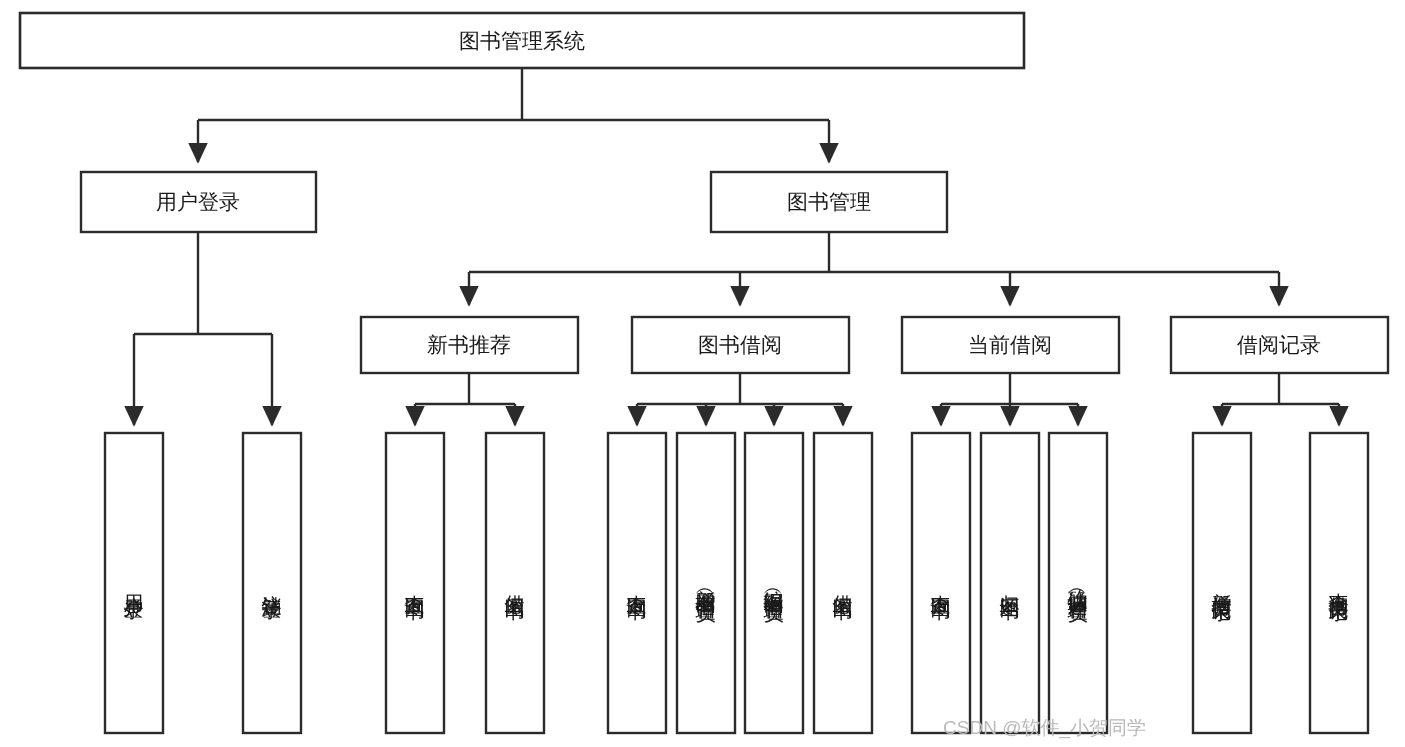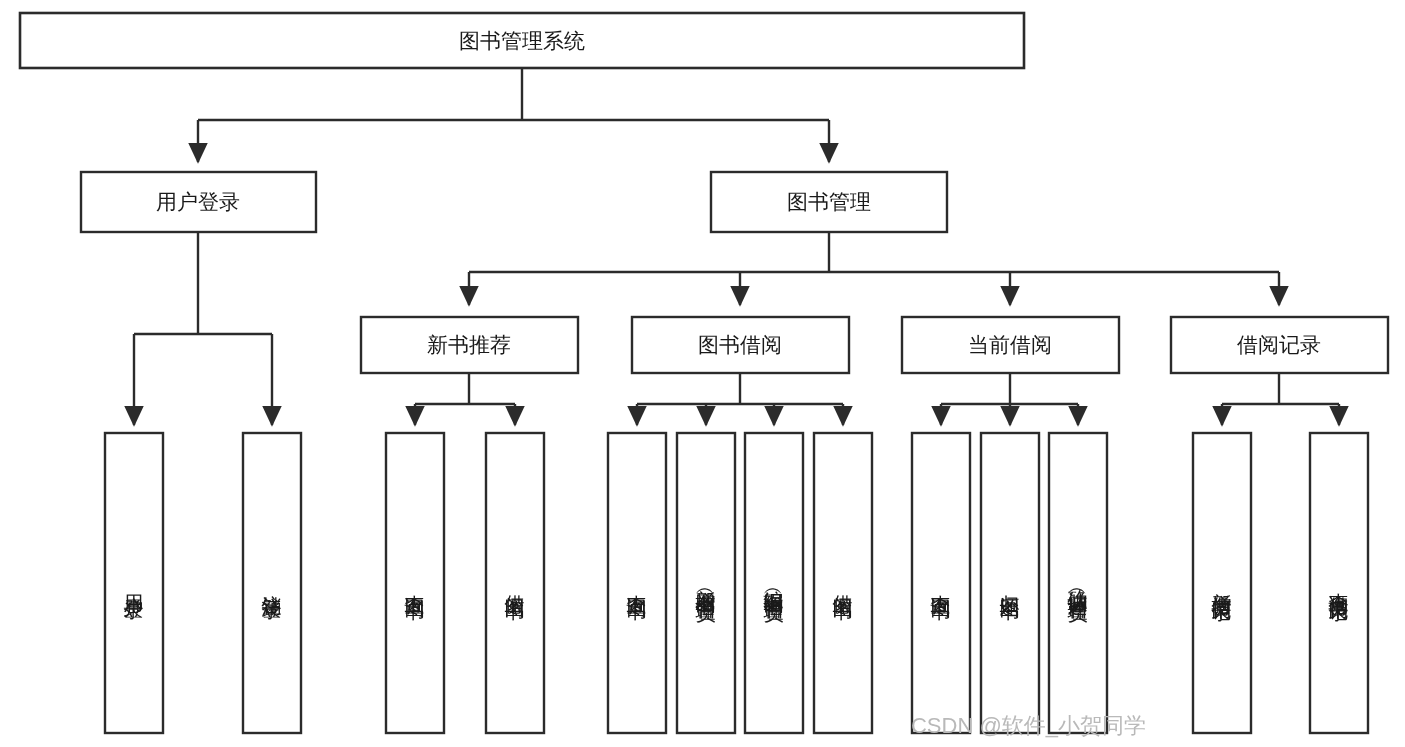--- a/index.html
+++ b/index.html
@@ -56,21 +56,21 @@
     writing-mode: vertical-rl;
     text-orientation: upright;
     letter-spacing: 2px;
     dominant-baseline: central;
   }
   .watermark {
     position: absolute;
     right: 8px;
     bottom: 6px;
     font-family: "Liberation Sans", "DejaVu Sans", sans-serif;
-    font-size: 22px;
+    font-size: 19px;
     color: #b9b9b9;
     white-space: nowrap;
     pointer-events: none;
     margin-top: 31px;
   }
 </style>
 </head>
 <body>
 
 <div id="diagram-root">

